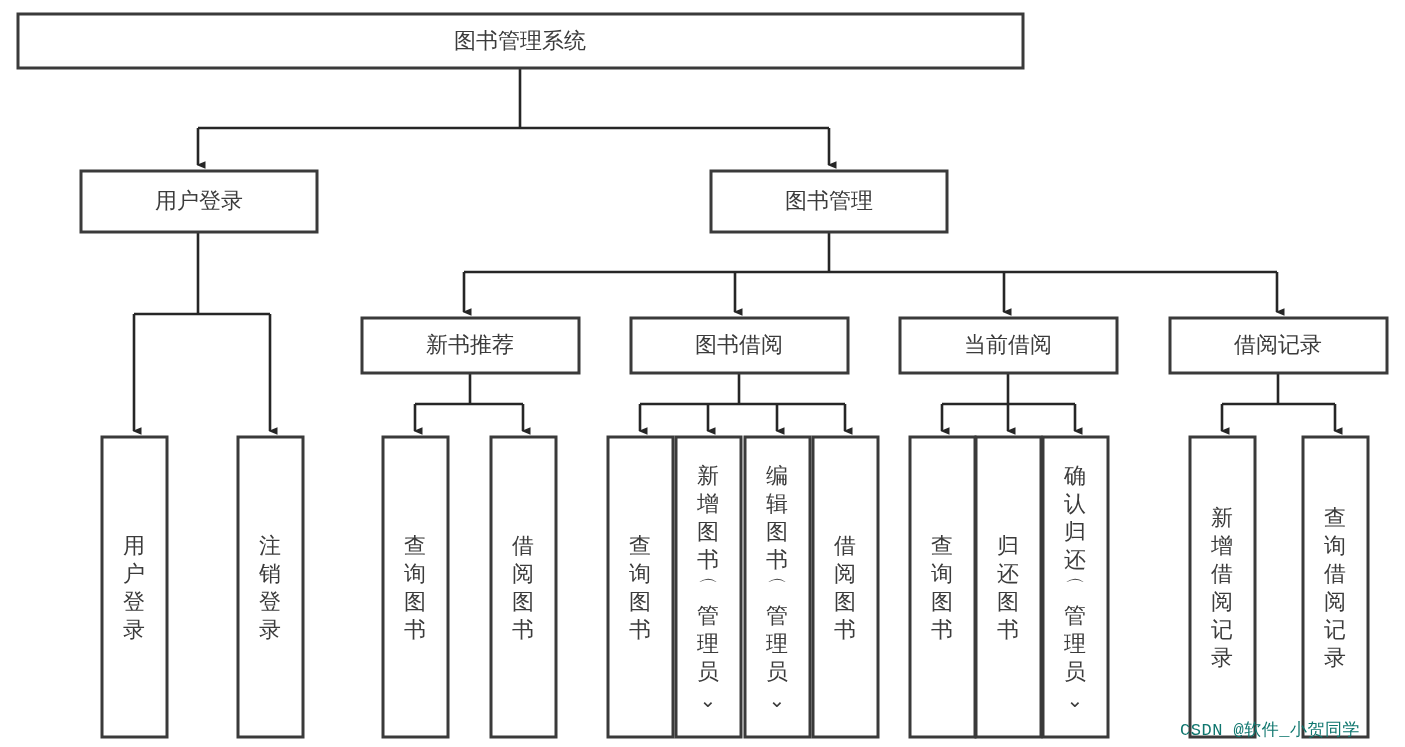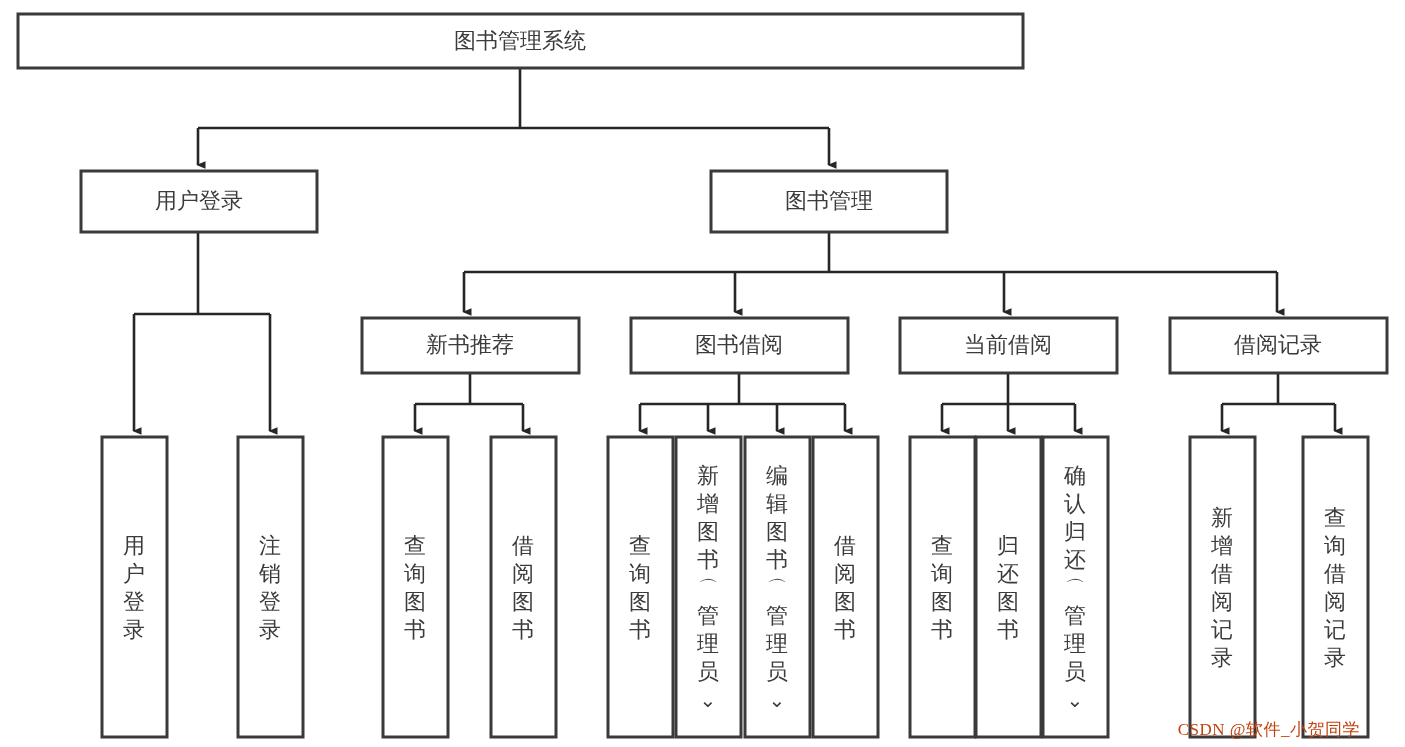--- a/index.html
+++ b/index.html
@@ -16,22 +16,22 @@
   .label-h{
     font-size:22px;fill:#3b3b3b;text-anchor:middle;dominant-baseline:middle;
     font-family:"DejaVu Sans","Liberation Sans",sans-serif;
   }
   .label-v{
     font-size:22px;fill:#3b3b3b;text-anchor:middle;
     font-family:"DejaVu Sans","Liberation Sans",sans-serif;
   }
   .watermark{
     position:absolute;right:8px;bottom:6px;
-    font-size:17px;color:#c2410c;letter-spacing:.5px;
-    font-family:Liberation Serif, serif;
+    font-size:17px;color:#0f766e;letter-spacing:.5px;
+    font-family:Liberation Mono, monospace;
     white-space:nowrap;user-select:none;
   }
 </style>
 </head>
 <body>
 
 <div id="diagram-root">
   <svg width="1405" height="747" viewBox="0 0 1405 747" xmlns="http://www.w3.org/2000/svg">
 
     <defs>

